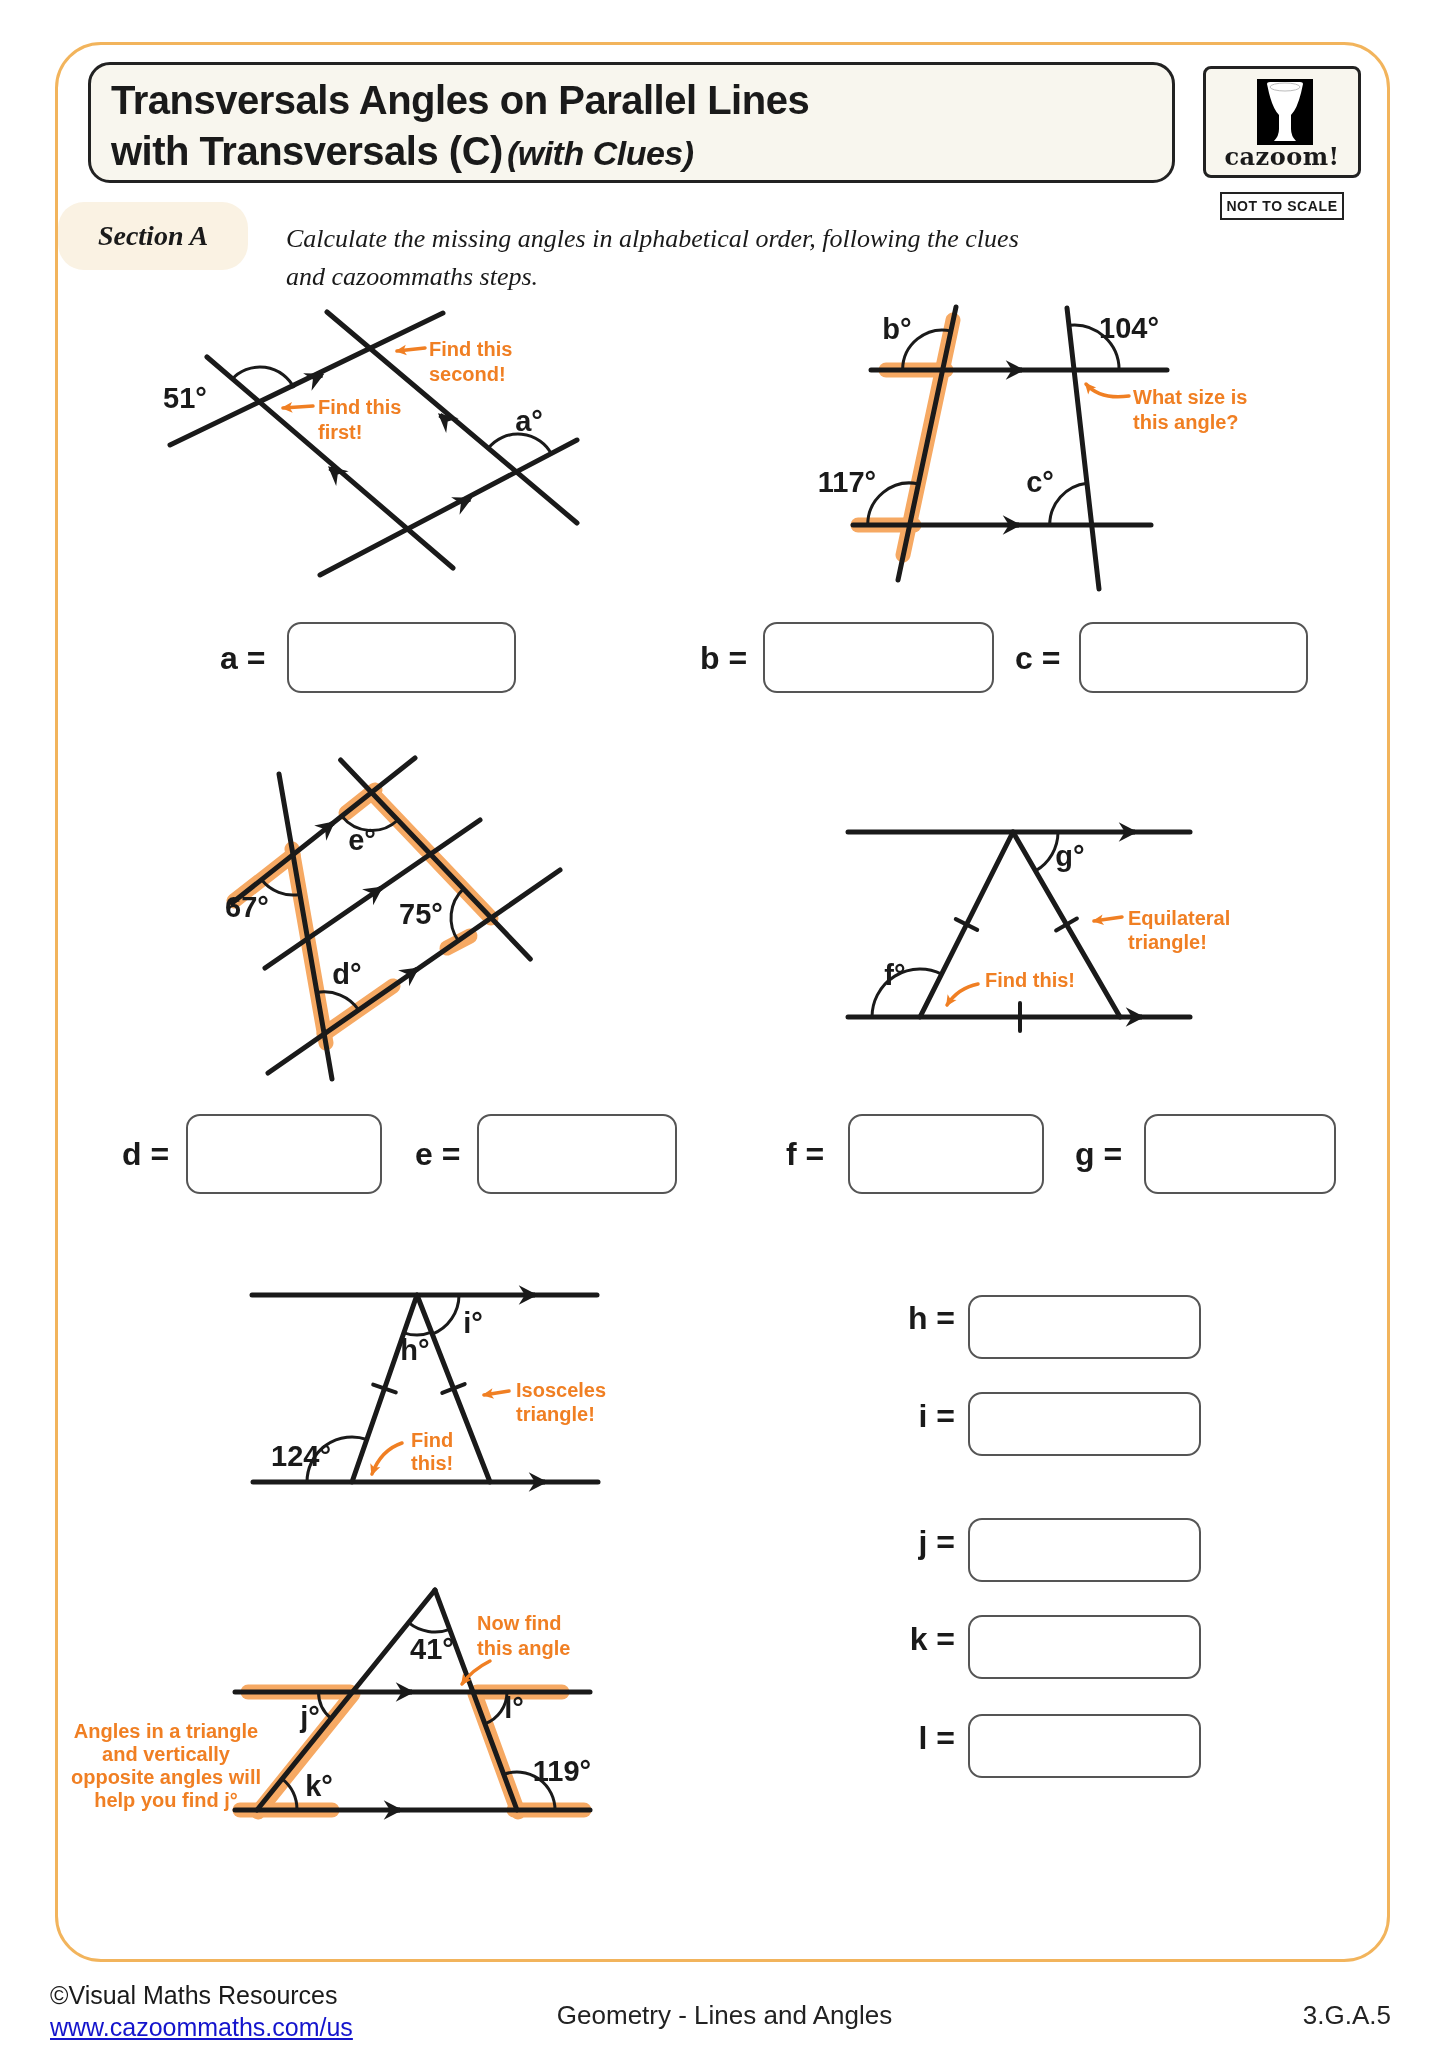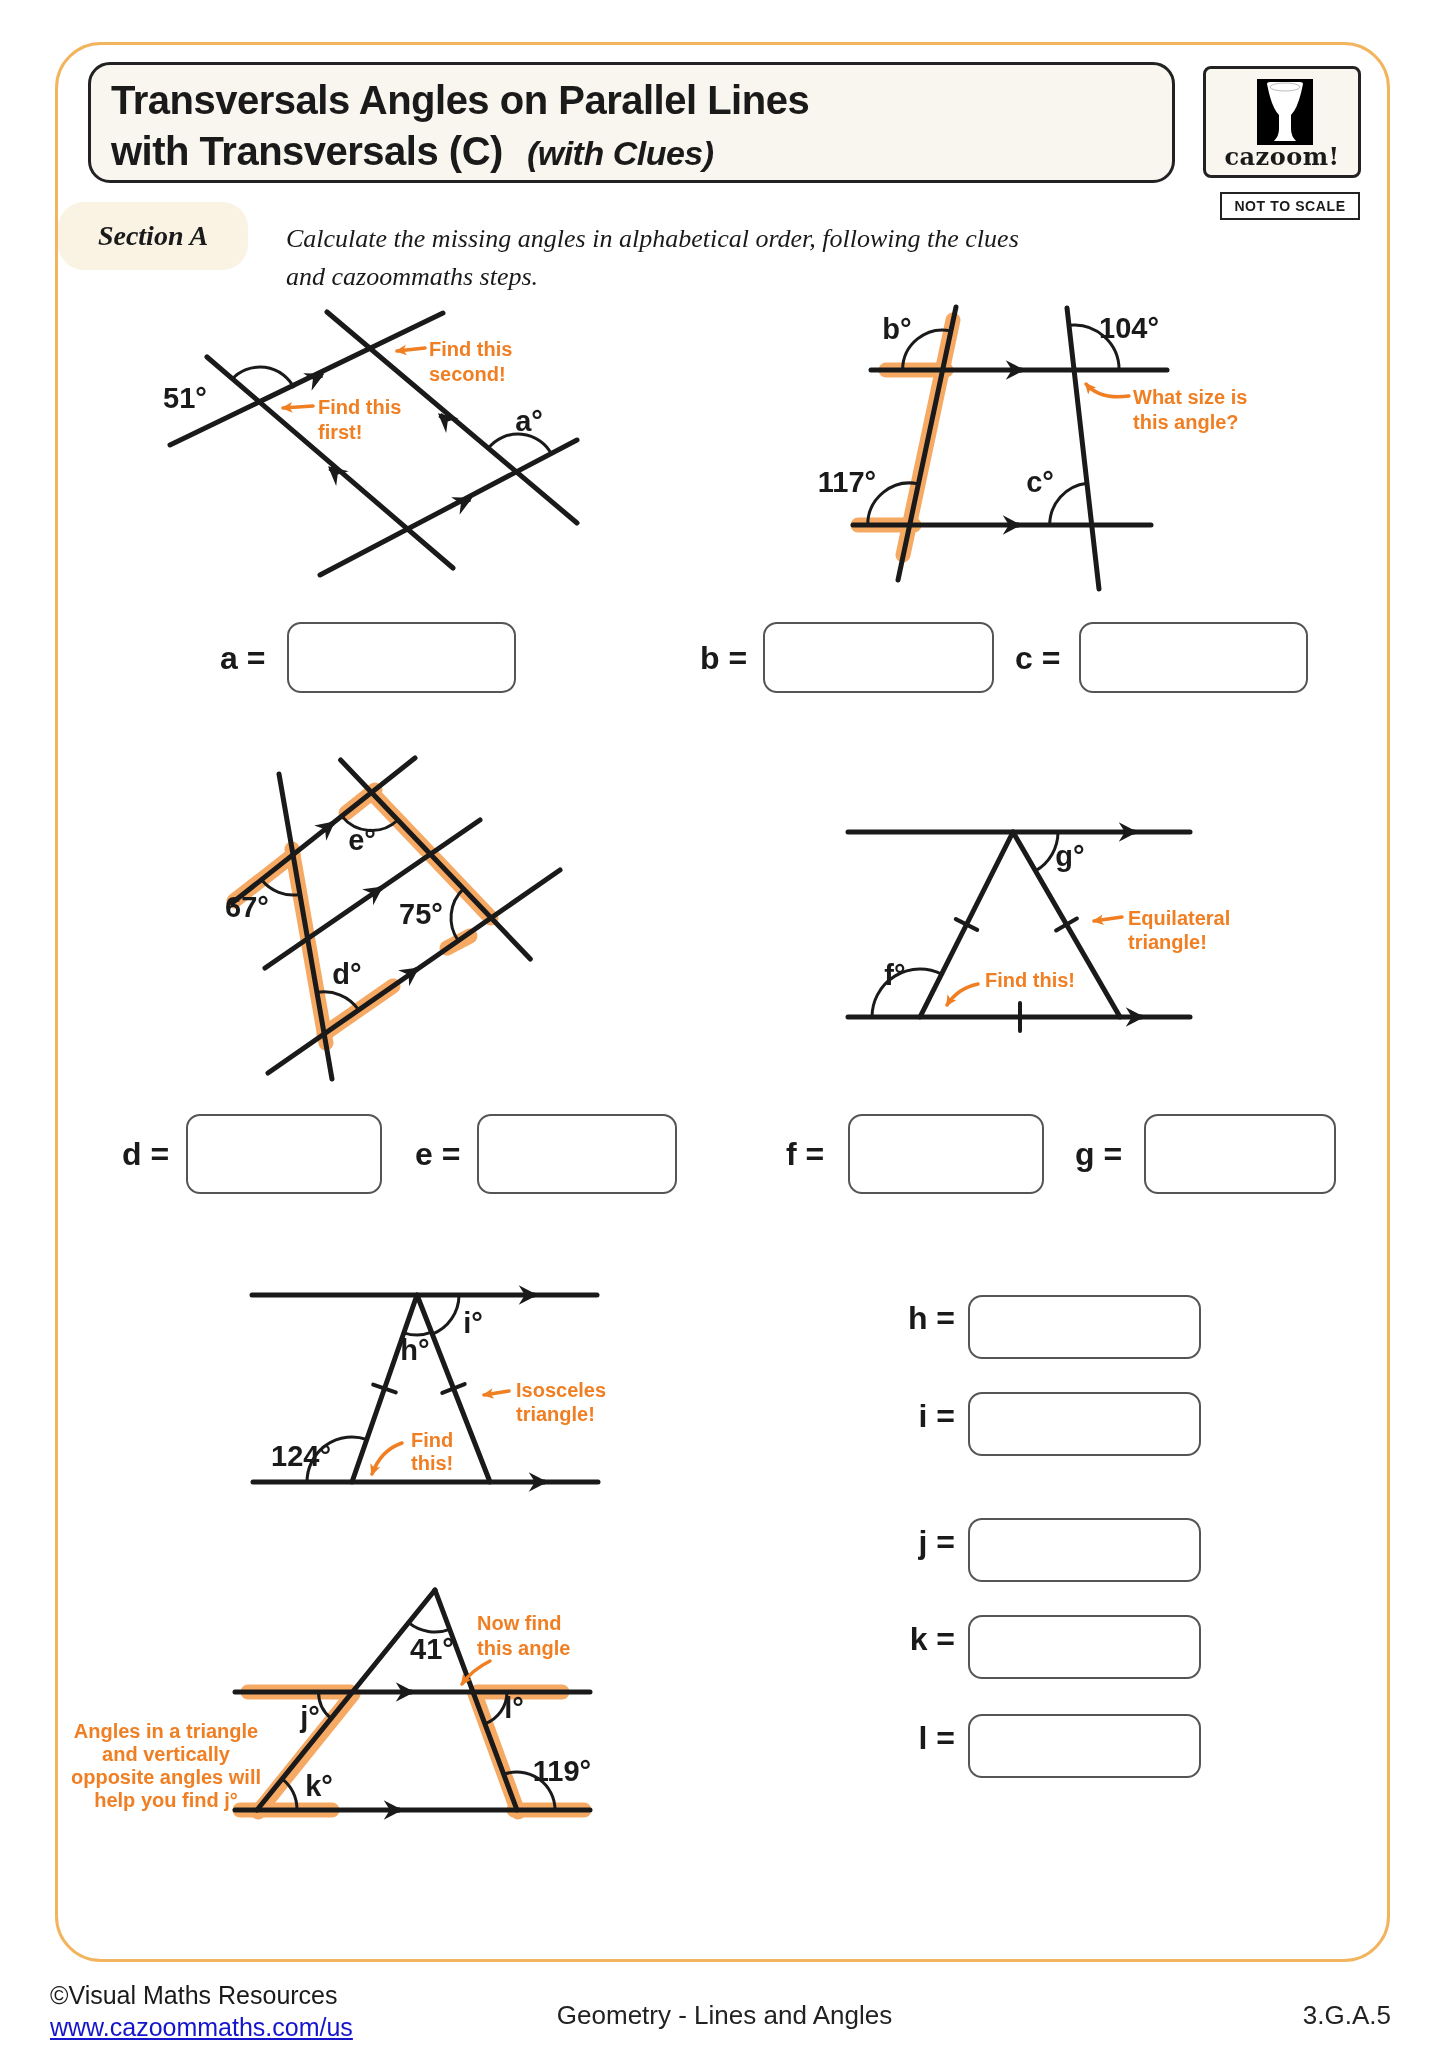--- a/index.html
+++ b/index.html
@@ -8,27 +8,27 @@
   }
   *{margin:0;padding:0;box-sizing:border-box}
   html,body{background:#fff}
   body{width:1449px;height:2048px;position:relative;overflow:hidden;
        font-family:"Liberation Sans",sans-serif;color:var(--ink)}
   .abs{position:absolute}
   .page-border{left:55px;top:42px;width:1335px;height:1920px;border:3px solid var(--page-border);border-radius:46px}
   .title-box{left:88px;top:62px;width:1087px;height:121px;background:var(--cream);
              border:3px solid #222;border-radius:22px;padding:10px 10px 0 20px}
   .title-line{font-size:40px;font-weight:800;line-height:51px;letter-spacing:-.5px}
-  .title-suffix{font-style:italic;font-weight:700;font-size:34px;margin-left:24px}
+  .title-suffix{font-style:italic;font-weight:700;font-size:34px;margin-left:4px}
   .logo-box{left:1203px;top:66px;width:158px;height:112px;background:var(--cream);
             border:3px solid #222;border-radius:8px}
   .logo-sq{position:absolute;left:51px;top:10px;width:56px;height:66px;background:#000}
   .brand{position:absolute;left:0;right:0;bottom:4px;text-align:center;
          font-family:"DejaVu Serif",serif;font-weight:800;font-size:24px;letter-spacing:.5px}
-  .nts{left:1220px;top:192px;width:140px;height:28px;border:2.5px solid #222;
+  .nts{left:1220px;top:192px;width:124px;height:28px;border:2.5px solid #222;
        font-size:14px;font-weight:700;letter-spacing:.6px;display:flex;align-items:center;justify-content:center;background:#fff}
   .section-pill{left:58px;top:202px;width:190px;height:68px;background:var(--pill);border-radius:26px;
                 display:flex;align-items:center;justify-content:center}
   .section-label{font-family:"Liberation Serif",serif;font-style:italic;font-weight:700;font-size:28px}
   .instructions{left:286px;top:220px;width:880px;font-family:"Liberation Serif",serif;
                 font-style:italic;font-size:26px;line-height:38px}
   
   .ans-label{font-size:32px;font-weight:700;white-space:nowrap}
   .ans-box{border:2px solid #555;border-radius:14px;background:#fff}
   .footer-copy{left:50px;top:1981px;font-size:25px}

